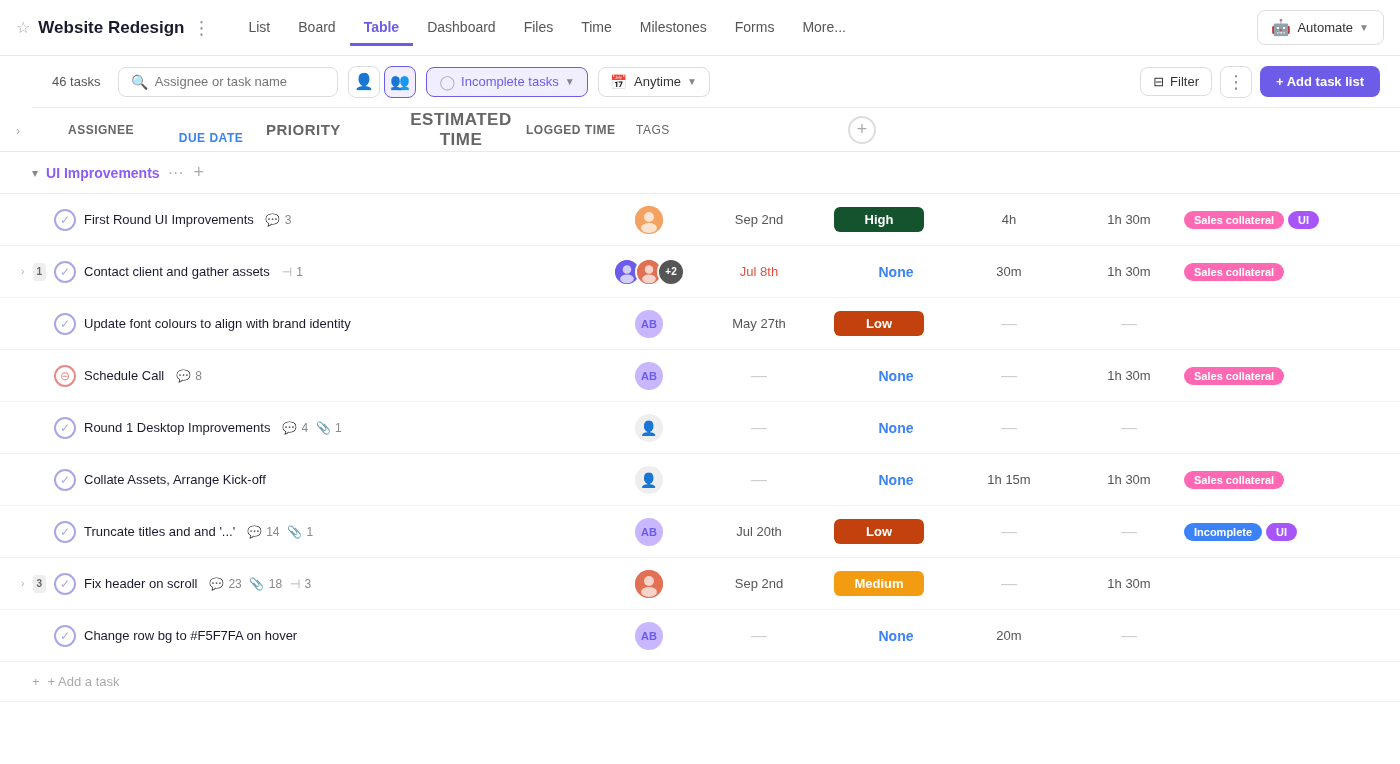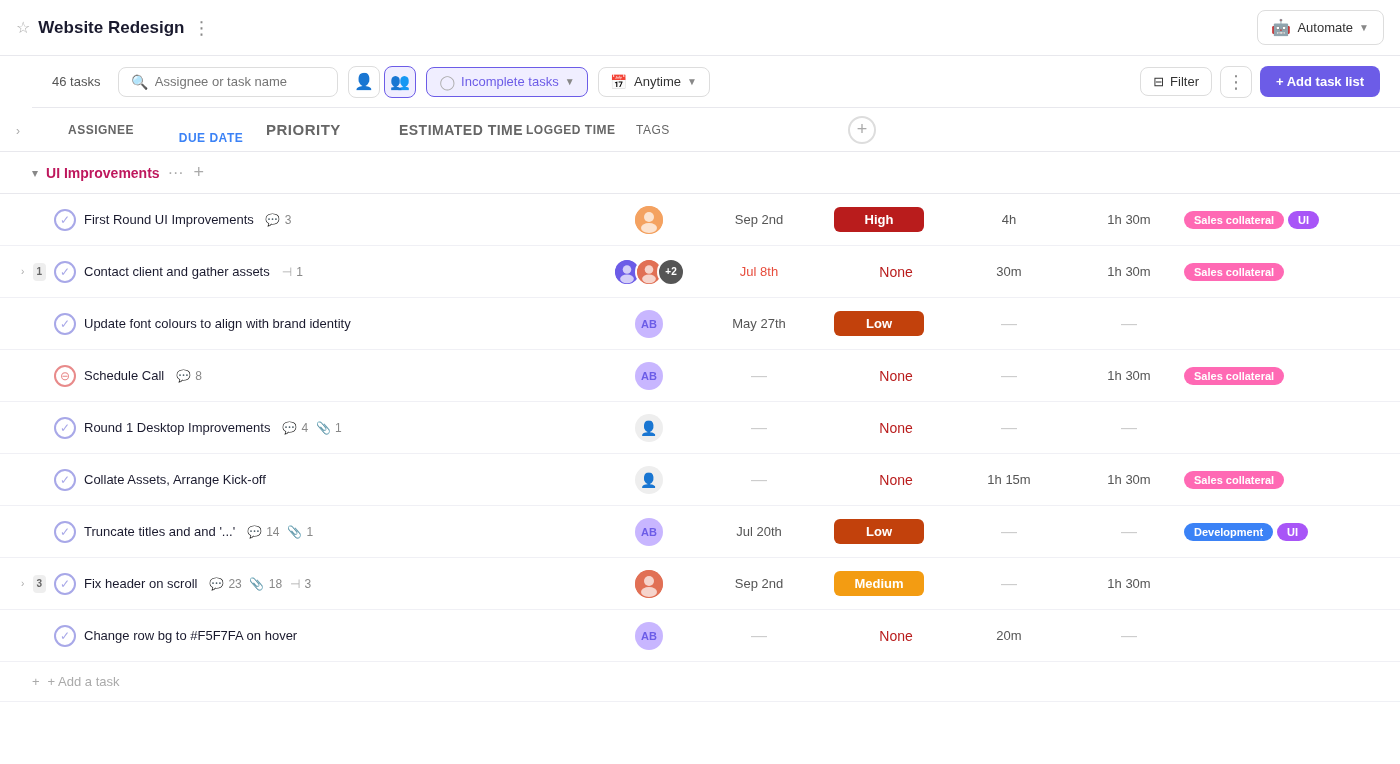--- a/index.html
+++ b/index.html
@@ -75,33 +75,33 @@
     .table-header {
       display: flex; align-items: center;
       border-bottom: 1px solid #e8e8ed;
       padding: 0 16px; height: 44px; background: #fff;
     }
     .col-expand { width: 30px; }
     .col-task-name { flex: 1; font-size: 12px; font-weight: 600; color: #666; text-transform: uppercase; letter-spacing: 0.5px; padding-left: 20px; }
     .col-assignee { width: 110px; text-align: center; font-size: 12px; font-weight: 600; color: #666; text-transform: uppercase; letter-spacing: 0.5px; }
     .col-due { width: 110px; text-align: center; font-size: 12px; font-weight: 600; color: #3b82f6; text-transform: uppercase; letter-spacing: 0.5px; margin-top: 16px; }
     .col-priority { width: 130px; font-size: 15px; font-weight: 600; color: #666; text-transform: uppercase; letter-spacing: 0.5px; }
-    .col-est-time { width: 130px; text-align: center; font-size: 14px; font-weight: 600; color: #666; text-transform: uppercase; letter-spacing: 0.5px; }
+    .col-est-time { width: 130px; text-align: center; font-size: 17px; font-weight: 600; color: #666; text-transform: uppercase; letter-spacing: 0.5px; }
     .col-logged { width: 110px; font-size: 12px; font-weight: 600; color: #666; text-transform: uppercase; letter-spacing: 0.5px; }
     .col-tags { width: 200px; font-size: 12px; font-weight: 400; color: #666; text-transform: uppercase; letter-spacing: 0.5px; }
     .col-add { width: 40px; text-align: right; }
 
     
     .section-header {
       display: flex; align-items: center; gap: 8px;
       padding: 10px 16px 10px 32px;
       border-bottom: 1px solid #e8e8ed; background: #fff;
     }
     .section-chevron { color: #888; font-size: 12px; cursor: pointer; }
-    .section-title { font-weight: 700; font-size: 14px; color: #be185d; }
+    .section-title { font-weight: 700; font-size: 14px; color: #8b5cf6; }
     .section-dots { color: #aaa; cursor: pointer; font-size: 16px; }
     .section-add { color: #aaa; cursor: pointer; font-size: 18px; font-weight: 300; margin-left: 2px; }
 
     
     .task-row {
       display: flex; align-items: center;
       padding: 0 16px; height: 52px;
       border-bottom: 1px solid #f0f0f5;
       cursor: pointer;
     }
@@ -129,24 +129,24 @@
     .cell-priority { width: 130px; display: flex; align-items: center; justify-content: center; }
     .cell-est { width: 130px; text-align: center; font-size: 13px; color: #555; }
     .cell-logged { width: 110px; text-align: center; font-size: 13px; color: #555; }
     .cell-tags { width: 200px; display: flex; align-items: center; gap: 4px; flex-wrap: wrap; }
     .cell-empty { color: #ccc; font-size: 16px; }
 
     .priority-badge {
       padding: 5px 20px; border-radius: 6px; font-size: 13px; font-weight: 600; color: #fff;
       min-width: 90px; text-align: center;
     }
-    .priority-high { background: #b91c1c; }
+    .priority-high { background: #14532d; }
     .priority-low { background: #c2410c; }
     .priority-medium { background: #f39c12; }
-    .priority-none { background: transparent; color: #b91c1c; font-weight: 400; margin-left: 34px; }
+    .priority-none { background: transparent; color: #3b82f6; font-weight: 700; margin-left: 34px; }
 
     .tag-badge {
       padding: 3px 10px; border-radius: 20px; font-size: 11px; font-weight: 700;
       white-space: nowrap;
     }
     .tag-sales { background: #ff69b4; color: #fff; }
     .tag-ui { background: #a855f7; color: #fff; }
     .tag-dev { background: #3b82f6; color: #fff; }
 
     .avatar {
@@ -175,20 +175,31 @@
       color: #aaa; cursor: pointer; font-size: 18px; margin-left: auto;
     }
   </style>
 </head>
 <body>
 
 <div class="top-nav">
   <span class="star-icon">☆</span>
   <span class="project-title">Website Redesign</span>
   <span class="more-dots">⋮</span>
+  <nav class="nav-tabs">
+    <div class="nav-tab">List</div>
+    <div class="nav-tab">Board</div>
+    <div class="nav-tab active">Table</div>
+    <div class="nav-tab">Dashboard</div>
+    <div class="nav-tab">Files</div>
+    <div class="nav-tab">Time</div>
+    <div class="nav-tab">Milestones</div>
+    <div class="nav-tab">Forms</div>
+    <div class="nav-tab">More...</div>
+  </nav>
   <div class="nav-right">
     <button class="automate-btn">
       <span class="robot">🤖</span>
       <span>Automate</span>
       <span class="dropdown-arrow">▼</span>
     </button>
   </div>
 </div>
 
 <div class="toolbar">
@@ -420,21 +431,21 @@
   <div class="cell-assignee">
     <div class="avatar avatar-ab">AB</div>
   </div>
   <div class="cell-due">Jul 20th</div>
   <div class="cell-priority">
     <div class="priority-badge priority-low">Low</div>
   </div>
   <div class="cell-est"><span class="cell-empty">—</span></div>
   <div class="cell-logged"><span class="cell-empty">—</span></div>
   <div class="cell-tags">
-    <span class="tag-badge tag-dev">Development</span>
+    <span class="tag-badge tag-dev">Incomplete</span>
     <span class="tag-badge tag-ui">UI</span>
   </div>
 </div>
 
 <div class="task-row">
   <div class="row-indent" style="display:flex;align-items:center;gap:3px;">
     <span class="expand-btn">›</span>
     <div class="subtask-count">3</div>
   </div>
   <div class="task-name-cell">

